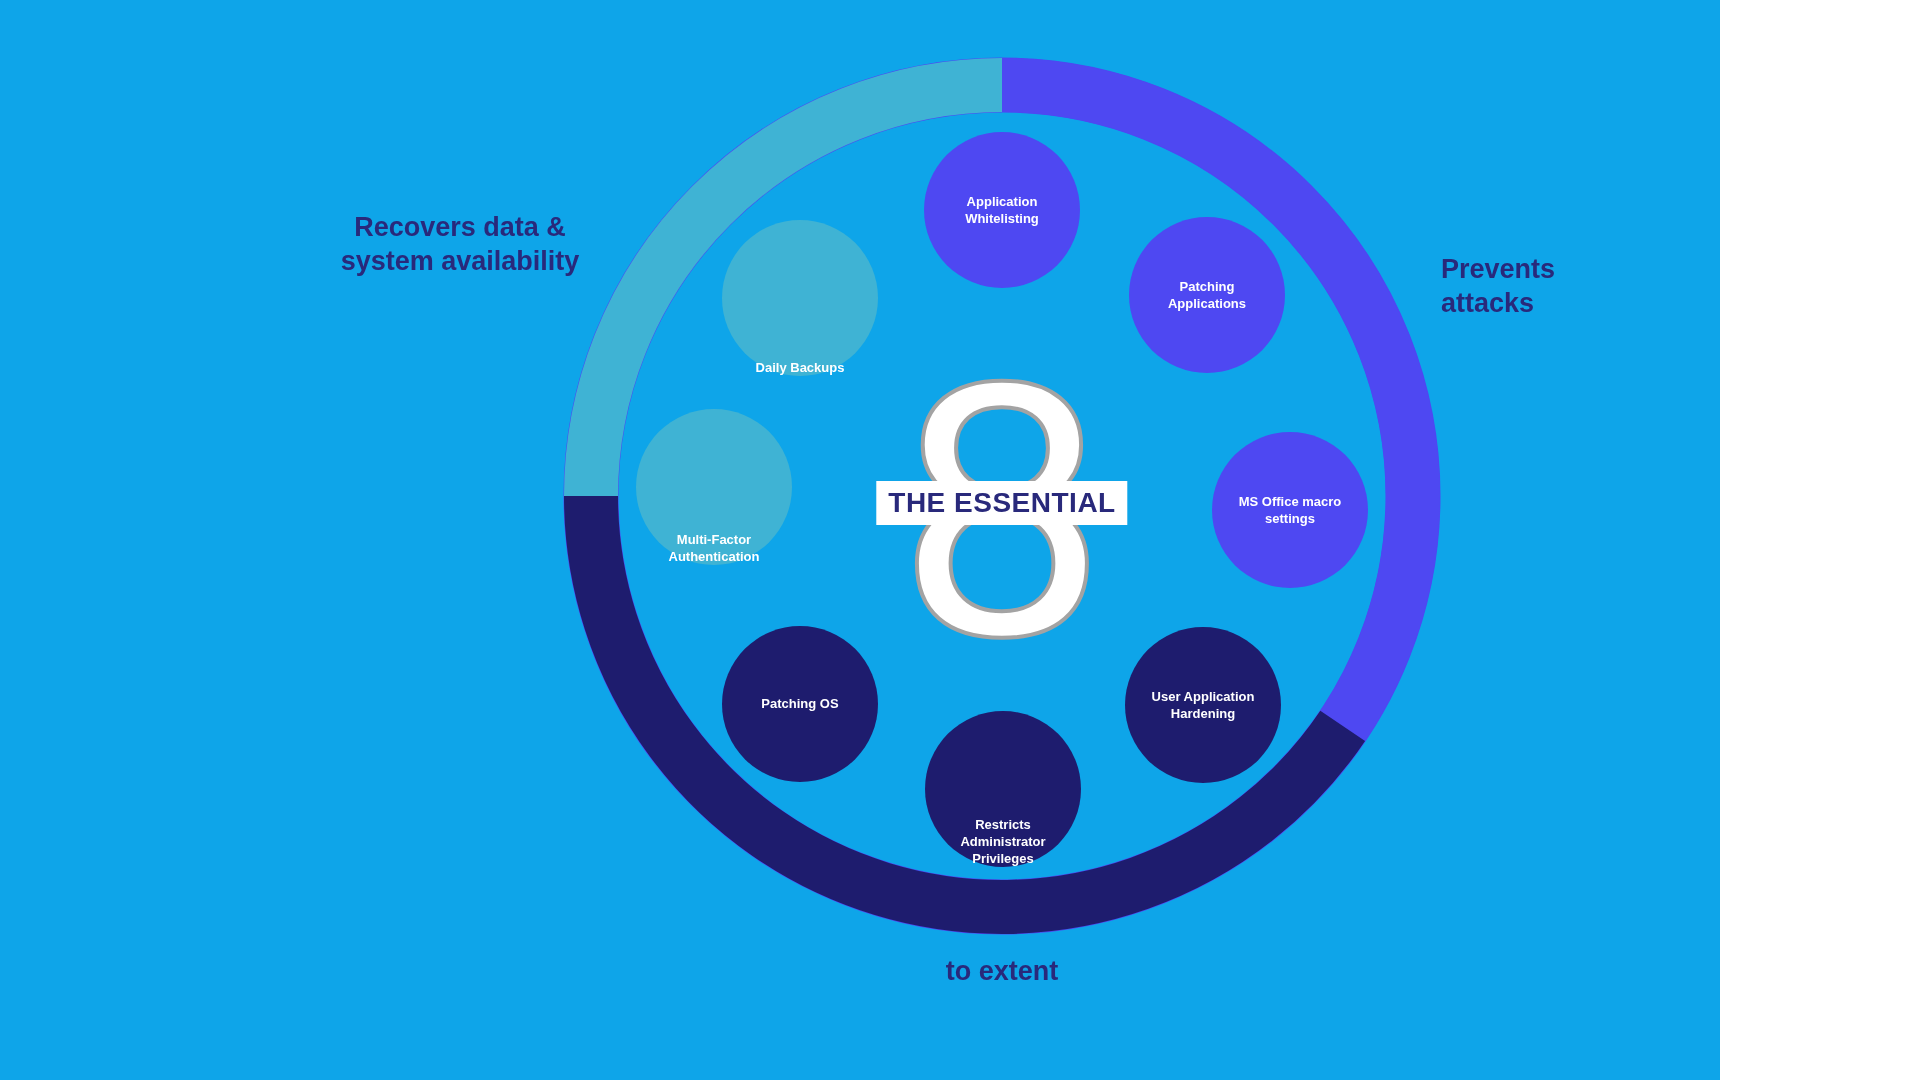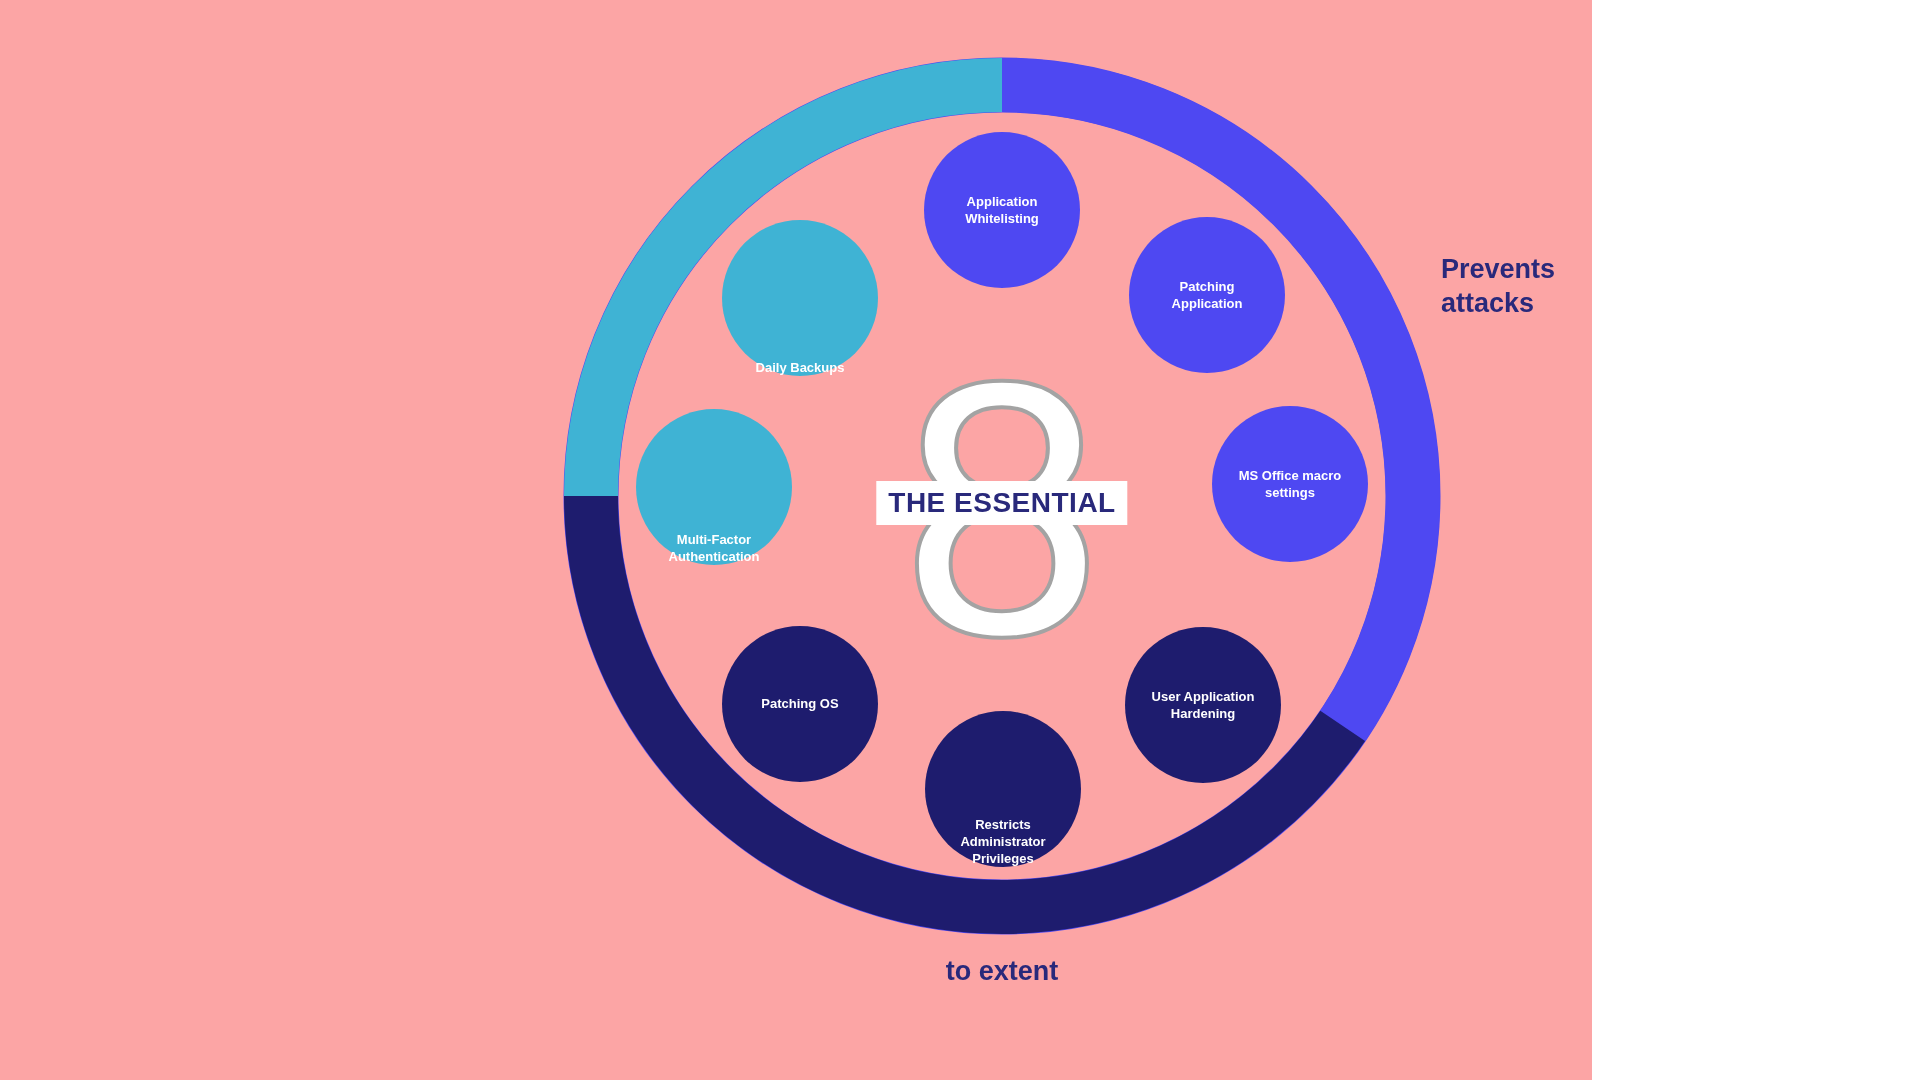--- a/index.html
+++ b/index.html
@@ -1,18 +1,18 @@
 <!DOCTYPE html>
 <html style="--cyan: #3FB3D4; --purple: #4E48F2; --navy: #1E1C6E; --label: #29297B; --gray: #A3A3A3;"><head>
 <meta charset="utf-8">
 <style>
   html, body { margin: 0; padding: 0; background: #ffffff; }
   .stage {
-    position: relative; width: 1592px; height: 1080px; overflow: hidden;
-    background: #fca5a5;
+    position: relative; width: 1720px; height: 1080px; overflow: hidden;
+    background: #0ea5e9;
     font-family: "Liberation Sans", "DejaVu Sans", sans-serif;
   }
   .ring-svg { position: absolute; left: 0; top: 0; width: 1920px; height: 1080px; }
   .arc { fill: none; stroke-width: 54; }
   .arc-under { fill: none; stroke-width: 55; stroke: var(--purple); }
   .arc.purple { stroke: var(--purple); }
   .arc.navy   { stroke: var(--navy); }
   .arc.cyan   { stroke: var(--cyan); }
 
   .big-eight {
@@ -28,21 +28,21 @@
     color: #ffffff; font-weight: bold; font-size: 13px; line-height: 1.32;
     padding: 0; box-sizing: border-box;
   }
   .node span { display: block; width: 126px; }
   .fill-purple { background: var(--purple); }
   .fill-navy   { background: var(--navy); }
   .fill-cyan   { background: var(--cyan); align-items: flex-end; }
 
   .pos-0 { left: 1002px; top: 210px; }
   .pos-1 { left: 1207px; top: 295px; }
-  .pos-2 { left: 1290px; top: 484px; }
+  .pos-2 { left: 1290px; top: 510px; }
   .pos-3 { left: 1203px; top: 705px; }
   .pos-4 { left: 1003px; top: 789px; align-items: flex-end; }
   .pos-5 { left: 800px;  top: 704px; }
   .pos-6 { left: 714px;  top: 487px; }
   .pos-7 { left: 800px;  top: 298px; }
 
   .center-label {
     position: absolute; left: 1002px; top: 503px; transform: translate(-50%, -50%);
     background: #ffffff; padding: 6px 12px; white-space: nowrap;
     color: var(--label); font-weight: bold; font-size: 28px; letter-spacing: 0.5px;
@@ -71,21 +71,21 @@
 
     <path class="arc cyan" d="M 591 496 A 411 411 0 0 1 1002 85"></path>
 
     <text class="big-eight" x="1002" y="633">8</text>
   </svg>
 
   <div class="node pos-0 fill-purple">
     <span>Application Whitelisting</span>
   </div>
   <div class="node pos-1 fill-purple">
-    <span>Patching Application</span>
+    <span>Patching Applications</span>
   </div>
   <div class="node pos-2 fill-purple">
     <span>MS Office macro settings</span>
   </div>
   <div class="node pos-3 fill-navy">
     <span>User Application Hardening</span>
   </div>
   <div class="node pos-4 fill-navy">
     <span>Restricts Administrator Privileges</span>
   </div>
@@ -94,20 +94,24 @@
   </div>
   <div class="node pos-6 fill-cyan">
     <span>Multi-Factor Authentication</span>
   </div>
   <div class="node pos-7 fill-cyan">
     <span>Daily Backups</span>
   </div>
 
   <div class="center-label">THE ESSENTIAL</div>
 
+  <div class="outer-label recovers">
+    <div>Recovers data &amp;</div>
+    <div>system availability</div>
+  </div>
   <div class="outer-label prevents">
     <div>Prevents</div>
     <div>attacks</div>
   </div>
   <div class="outer-label limit">
     <div>to extent</div>
   </div>
 
 </div>
 

